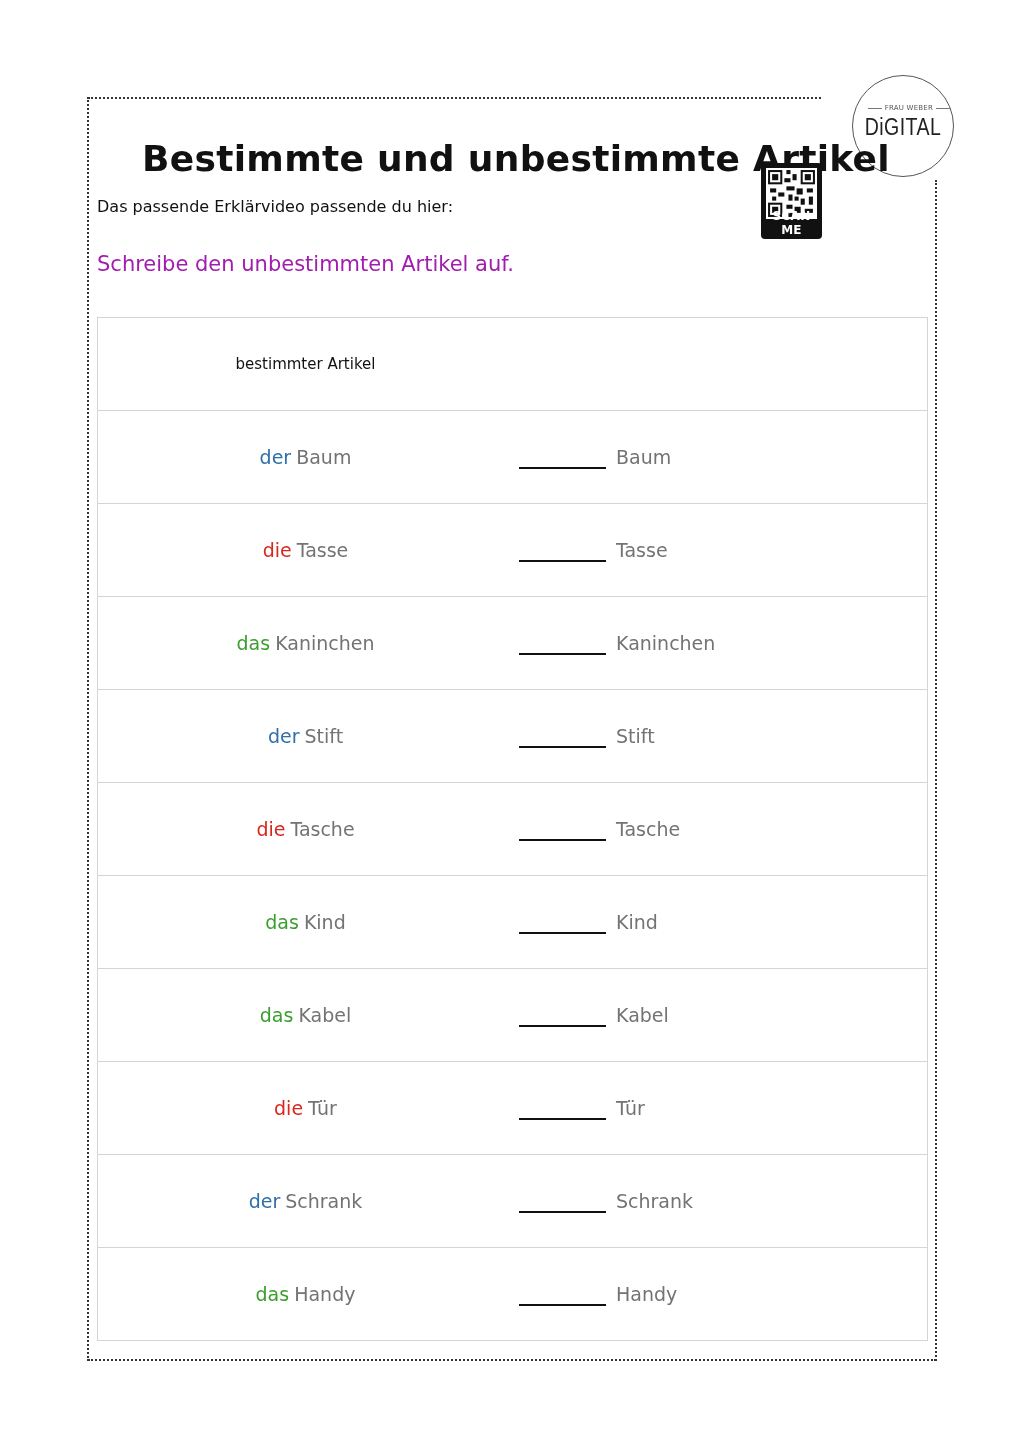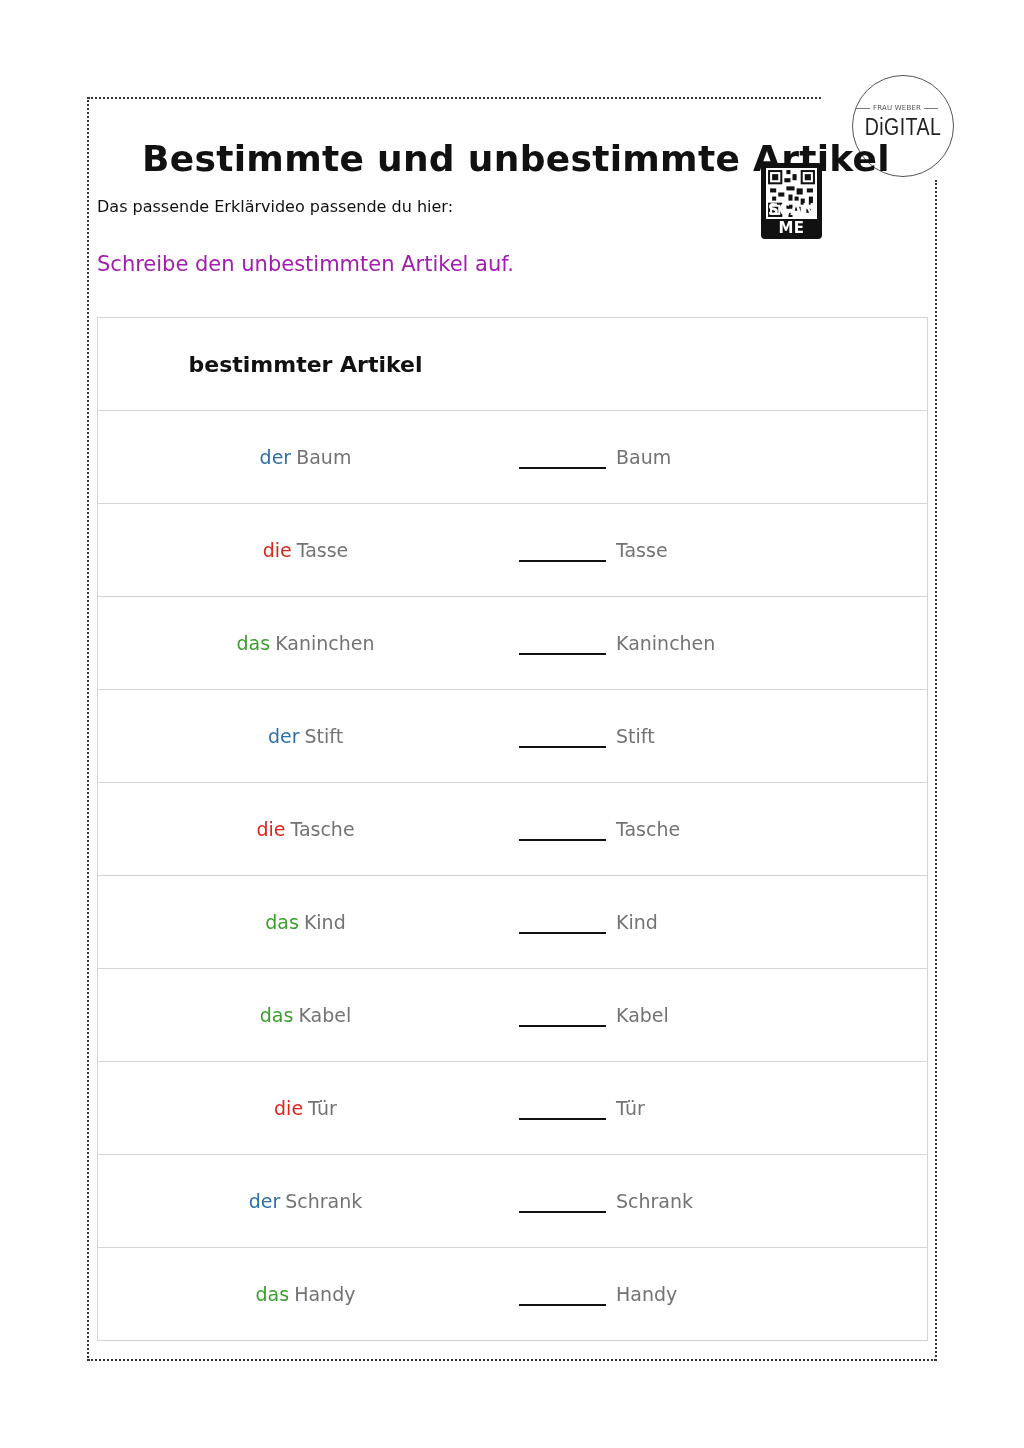--- a/index.html
+++ b/index.html
@@ -15,39 +15,39 @@
   .title { position:absolute; left:142px; top:114px; font-size:36px; letter-spacing:0.3px;
            font-family:"DejaVu Sans", sans-serif; font-weight:bold; color:#111; white-space:nowrap; }
   .video-hint { position:absolute; left:97px; top:197px; font-size:16px; color:#111; white-space:nowrap; }
   .instruction { position:absolute; left:97px; top:252px; font-size:21px; color:#a21caf; white-space:nowrap; }
 
   
   .qr { position:absolute; left:761px; top:163px; width:61px; height:76px; background:#111; border-radius:4px; }
   .qr-inner { position:absolute; left:5px; top:5px; width:51px; height:51px; background:#fff; }
   .qr-inner svg { display:block; }
   .qr-label { position:absolute; left:0; bottom:2px; width:100%; text-align:center; color:#fff;
-              font-size:15px; font-weight:bold; letter-spacing:0.3px; }
+              font-size:12px; font-weight:bold; letter-spacing:0.3px; }
 
   
   .logo { position:absolute; left:852px; top:75px; width:100px; height:100px; border:1.5px solid #555;
           border-radius:50%; background:#fff; }
-  .logo-top { position:absolute; left:0; top:28px; width:100%; text-align:left; font-size:7px; color:#555;
+  .logo-top { position:absolute; left:0; top:28px; width:100%; text-align:right; font-size:7px; color:#555;
               letter-spacing:0.2px; }
   .logo-top .rule { display:inline-block; width:14px; height:0; border-top:1px solid #777; vertical-align:middle; margin:0 3px; }
   .logo-main { position:absolute; left:0; top:38px; width:100%; text-align:center; font-size:23px; color:#222;
                font-family:"Liberation Sans", sans-serif; letter-spacing:0.5px; transform:scaleX(0.85); }
 
   
   .table { position:absolute; left:97px; top:317px; width:829px; border:1px solid #d4d4d4; }
   .row { position:relative; height:92px; border-top:1px solid #d4d4d4; }
   .row:first-child { border-top:none; }
   .cell-left { position:absolute; left:0; width:415px; top:0; height:100%; display:flex;
                align-items:center; justify-content:center; font-size:19px; }
   .cell-right { position:absolute; left:421px; top:0; height:100%; display:flex; align-items:center; font-size:19px; }
-  .hdr { font-weight:bold; font-size:22px; }
+  .hdr { font-weight:normal; font-size:15px; }
   .blank { display:inline-block; width:87px; height:22px; border-bottom:2px solid #111; margin-right:10px; }
   .art { margin-right:5px; }
   .noun { color:#737373; }
 </style>
 </head>
 <body>
 
 <div class="frame-top"></div>
 <div class="frame-left"></div>
 <div class="frame-right"></div>

